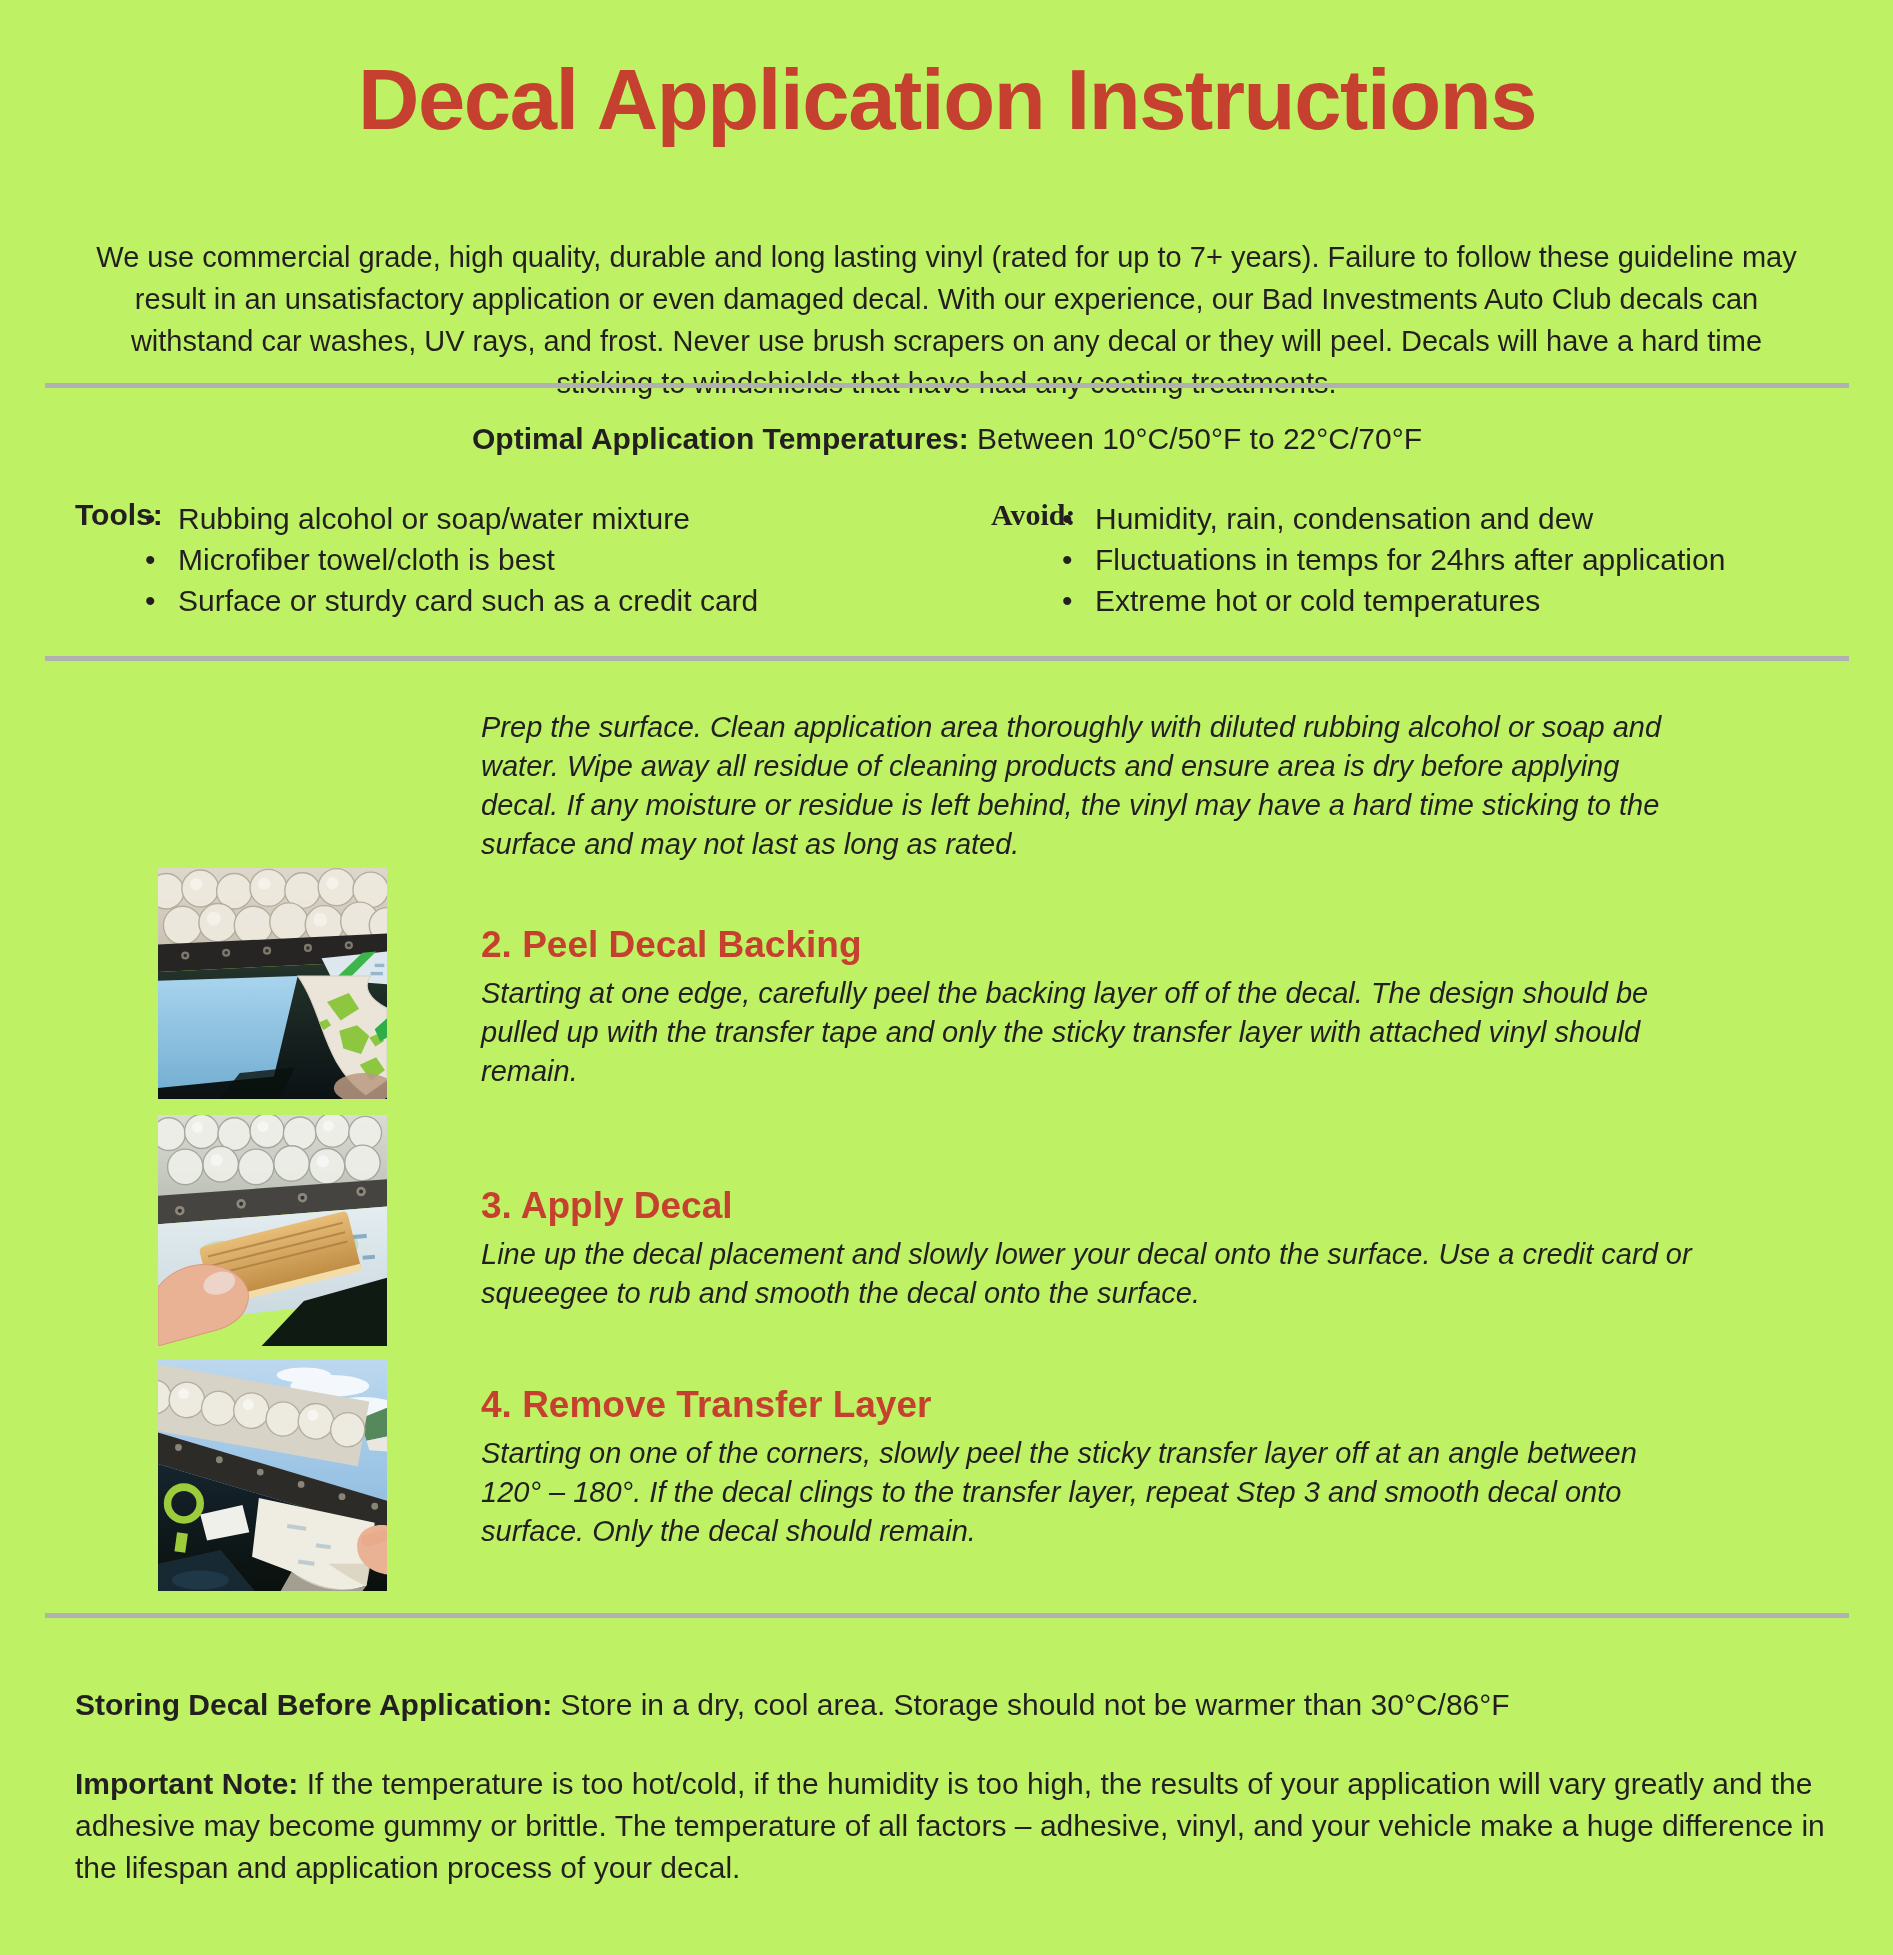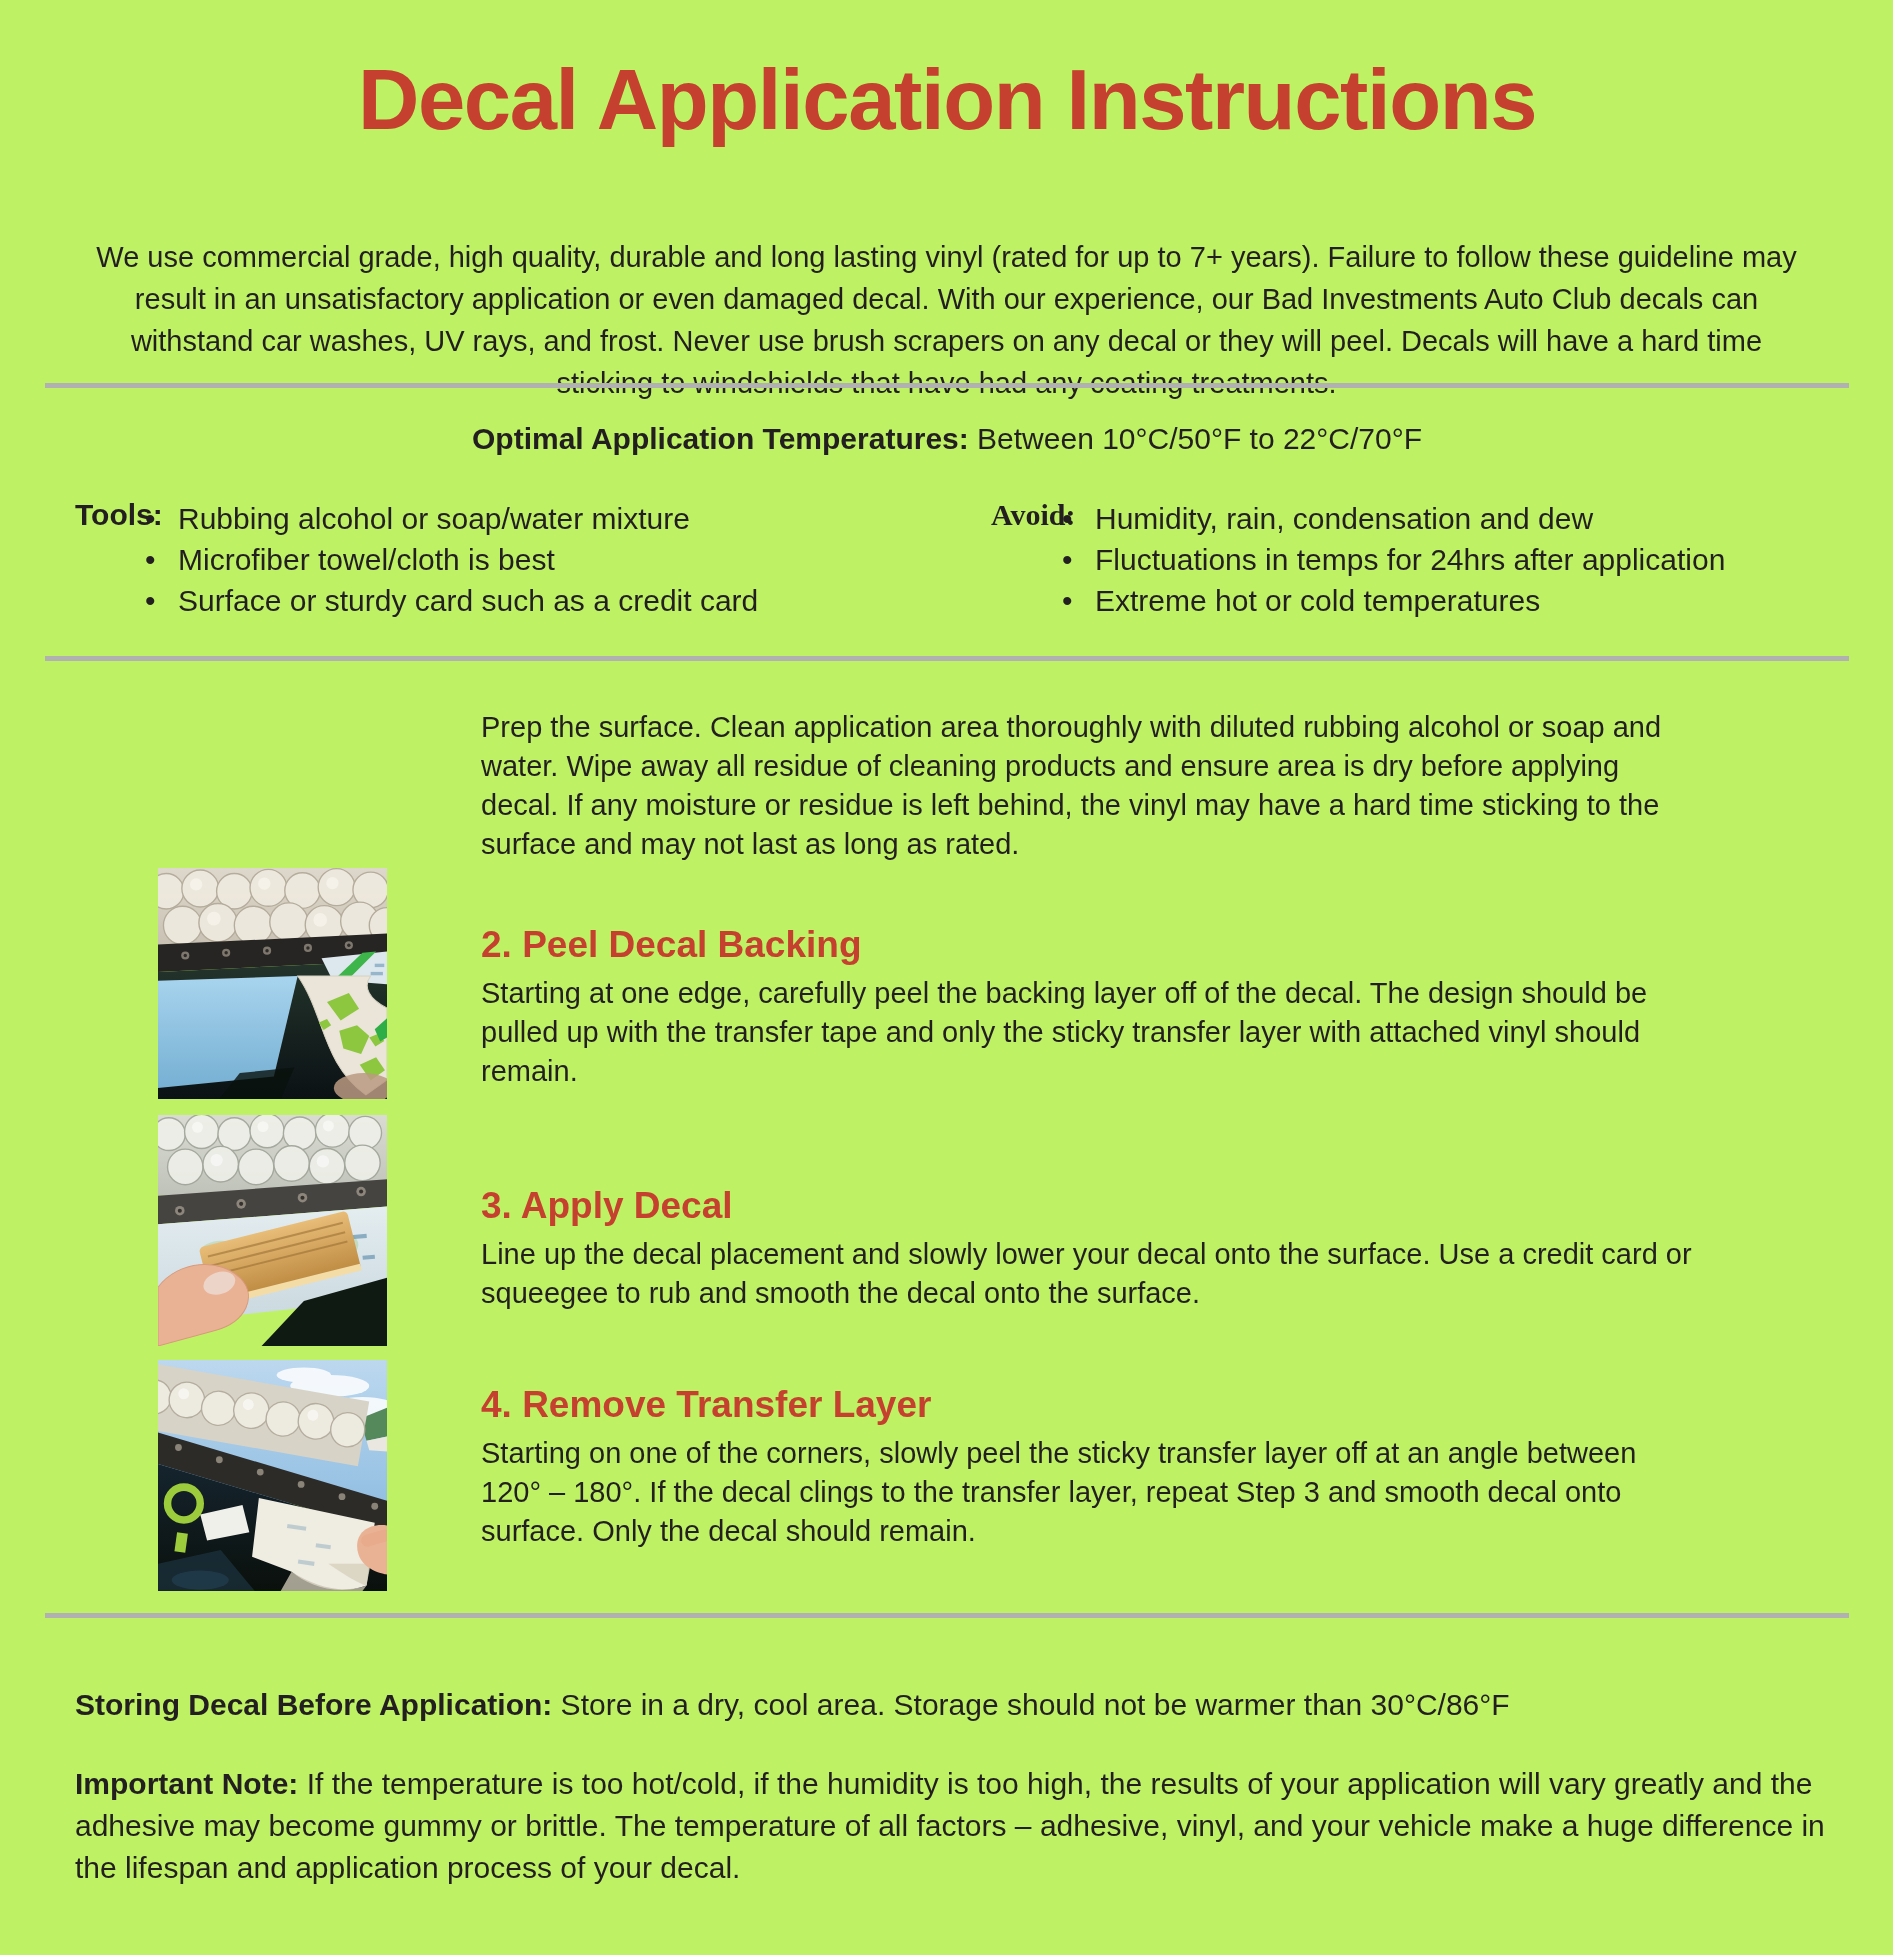--- a/index.html
+++ b/index.html
@@ -51,21 +51,21 @@
   }
   #step-1{top:708px;}
   #step-2{top:926px;}
   #step-3{top:1187px;}
   #step-4{top:1386px;}
   .step-title{
     font-size:37px;line-height:37px;font-weight:700;color:#c5402f;
     margin:0 0 11px 0;
   }
   .step-body{
-    font-size:29px;line-height:39px;margin:0;
+    font-size:29px;line-height:39px;margin:0;font-style:italic;
   }
   .photo{
     position:absolute;left:158px;width:229px;height:231px;
     display:block;
   }
   #photo-1{top:868px;}
   #photo-2{top:1115px;}
   #photo-3{top:1360px;}
   .storing{
     position:absolute;left:75px;top:1684px;width:1774px;

